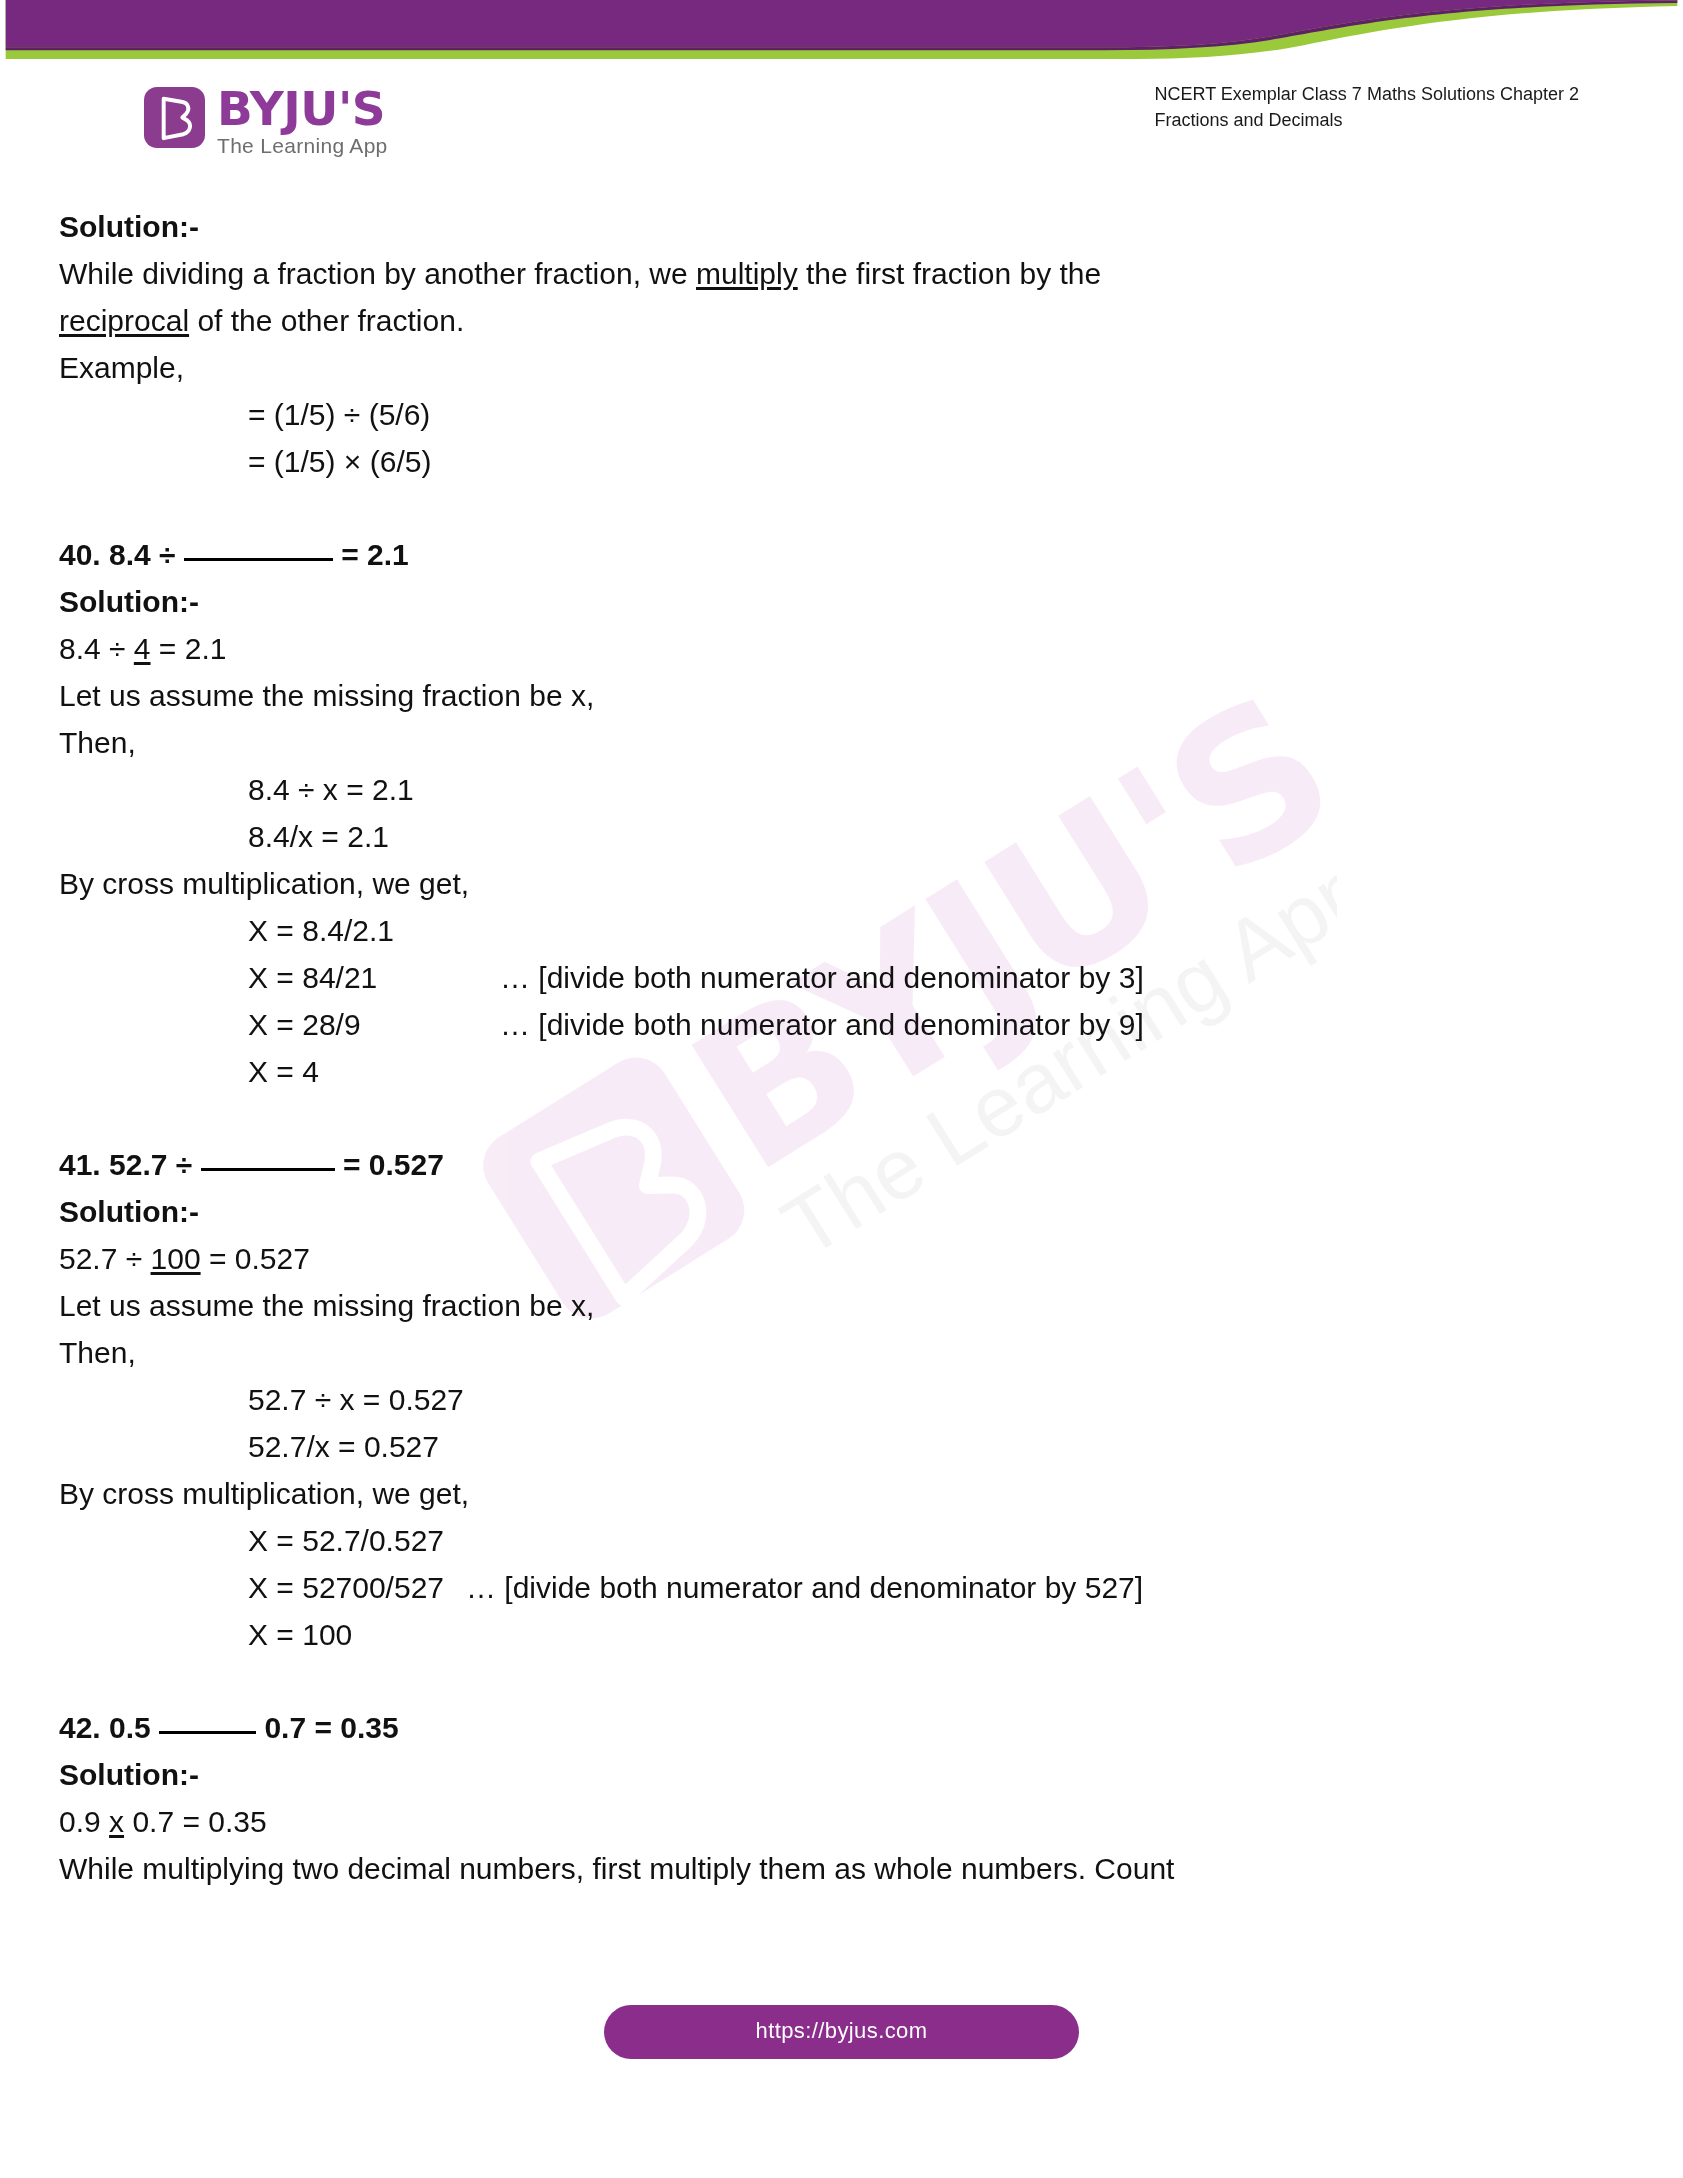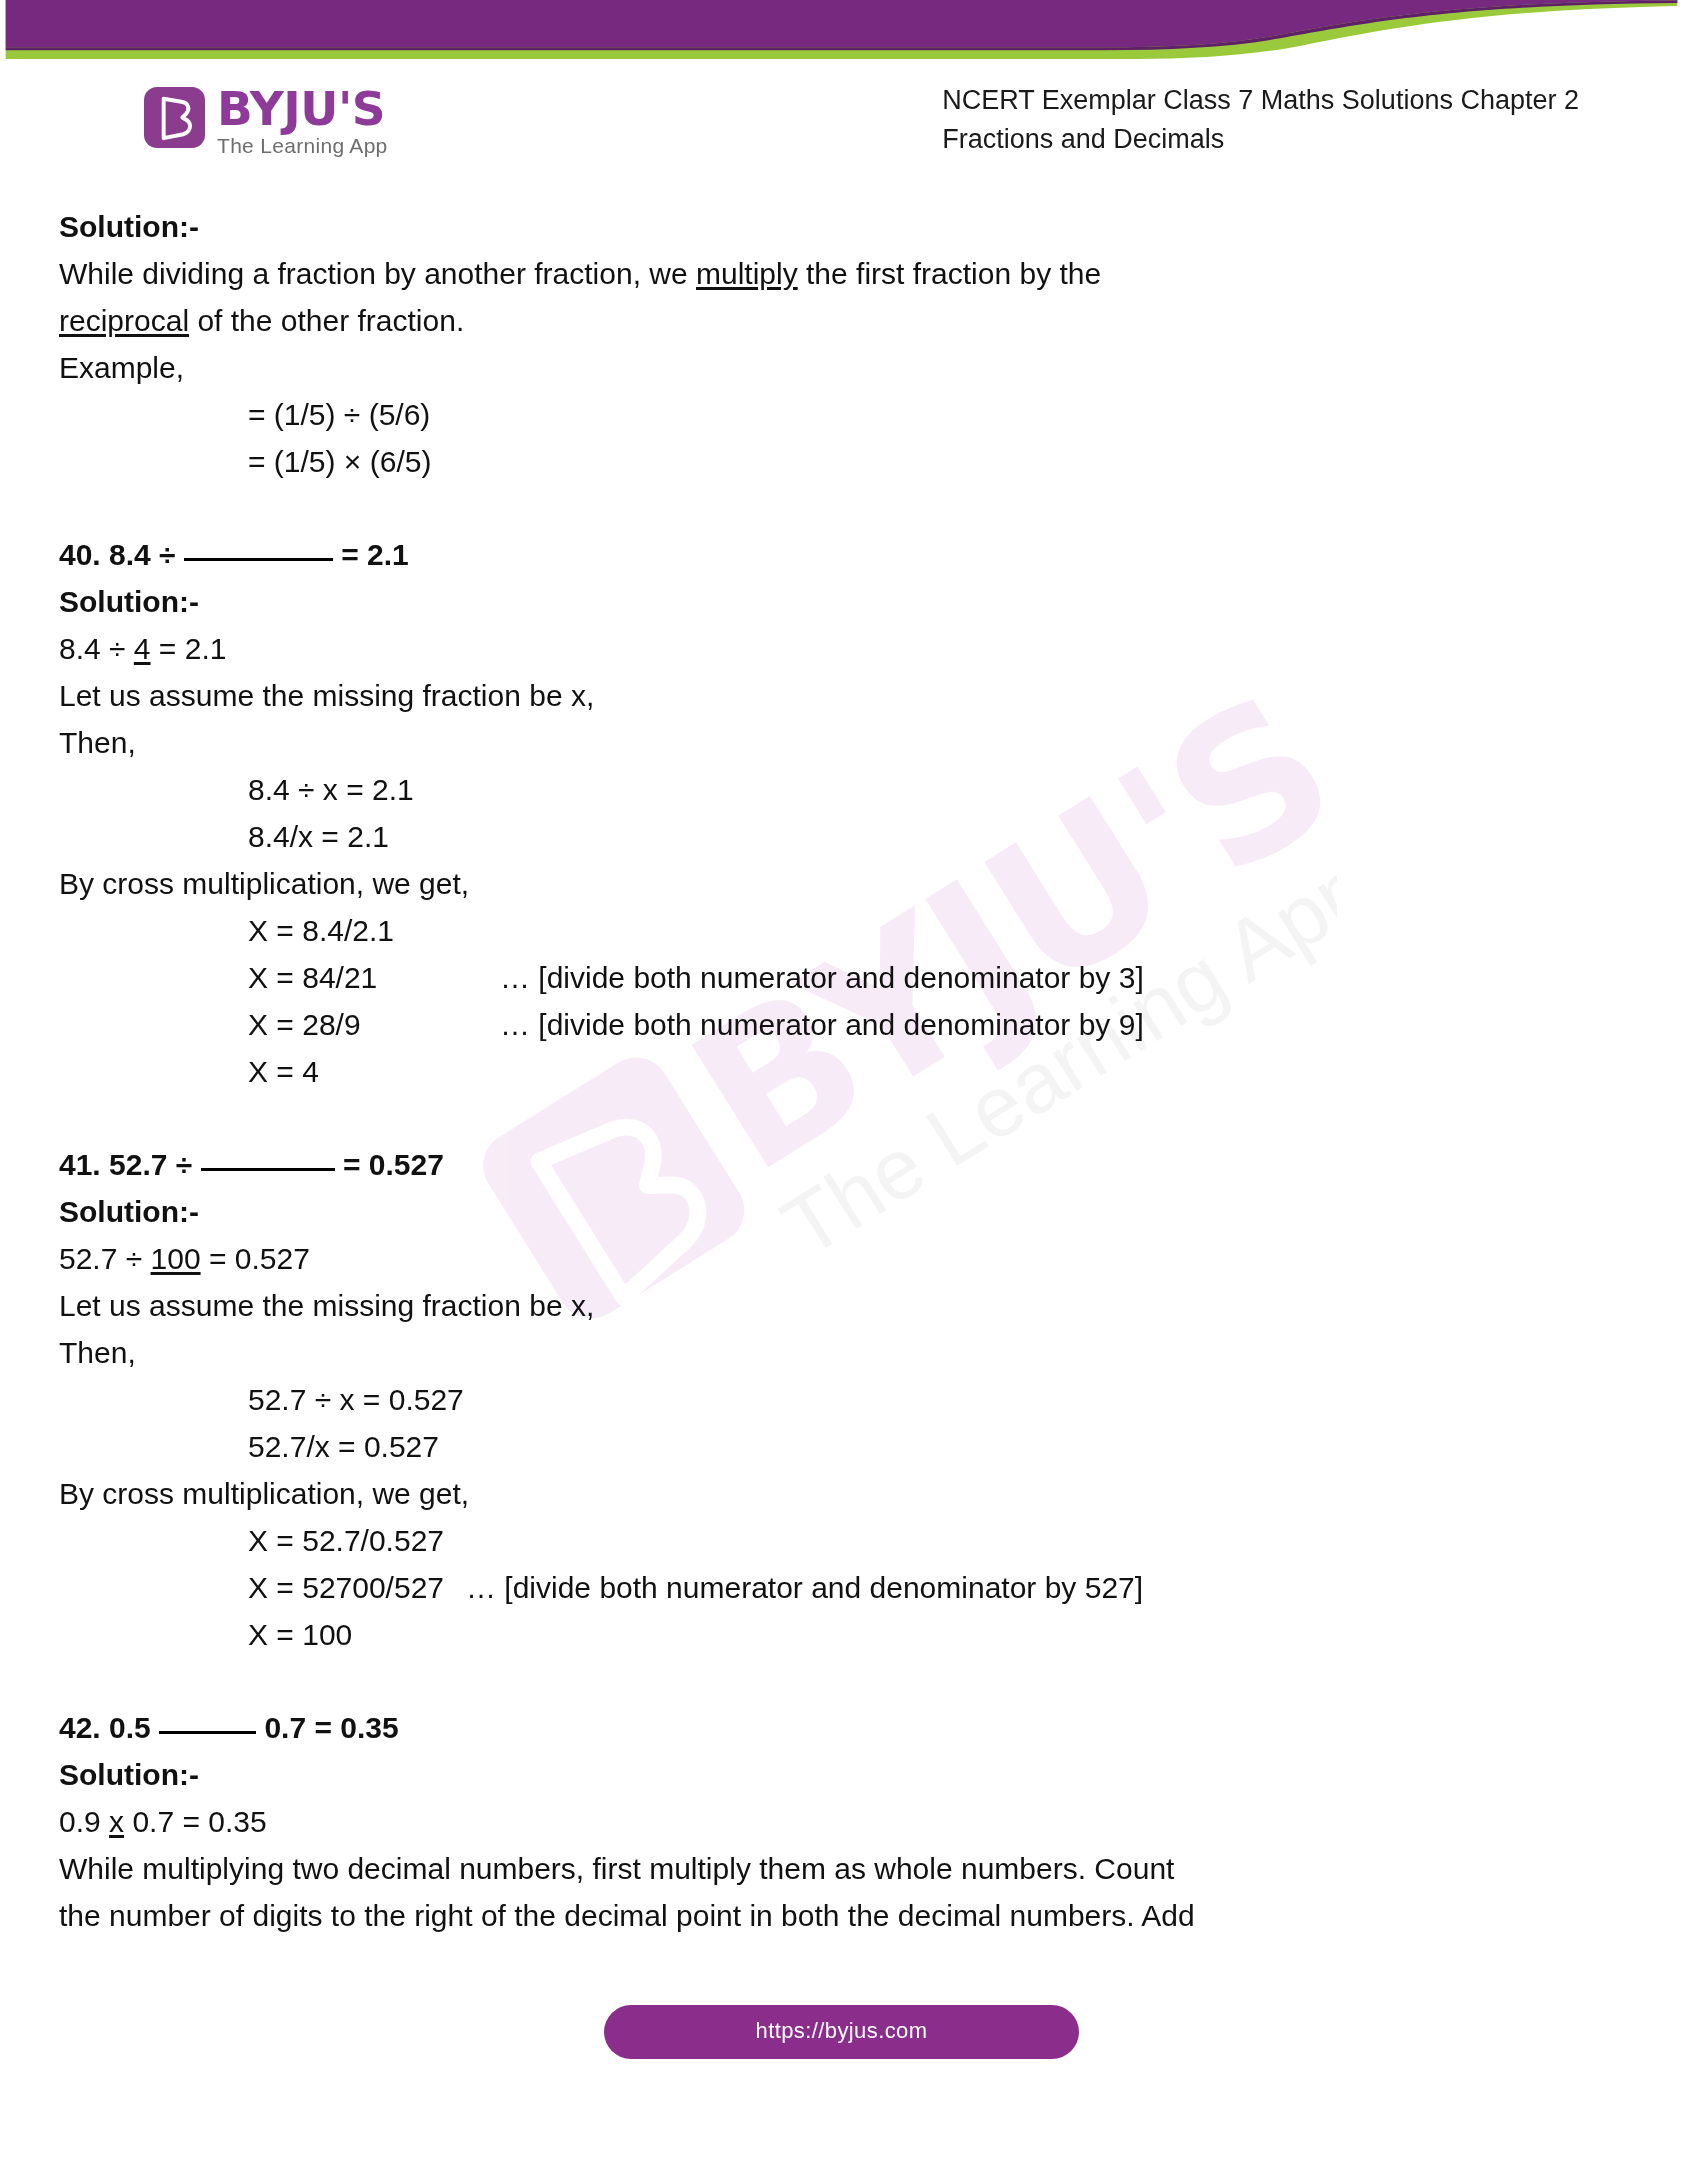--- a/index.html
+++ b/index.html
@@ -70,21 +70,21 @@
     letter-spacing: 0.3px;
     margin-top: 3px;
     line-height: 1;
   }
   .doc-title {
     position: absolute;
     right: 104px;
     top: 22px;
     text-align: left;
     font-family: "Liberation Sans", sans-serif;
-    font-size: 27px;
+    font-size: 18px;
     line-height: 1.45;
     color: #1a1a1a;
     white-space: nowrap;
   }
   .doc-title .line2 { display: block; }
 
   
   .watermark {
     position: absolute;
     left: 347px;
@@ -227,20 +227,19 @@
   <div class="ln ind">X = 52.7/0.527</div>
   <div class="ln ind"><span style="display:inline-block;width:218px">X = 52700/527</span><span class="note">… [divide both numerator and denominator by 527]</span></div>
   <div class="ln ind">X = 100</div>
 
   <div class="gap-md"></div>
 
   <div class="ln bold"><span>42. 0.5 </span><span class="blank w42"></span><span> 0.7 = 0.35</span></div>
   <div class="ln bold">Solution:-</div>
   <div class="ln"><span>0.9 </span><span class="u">x</span><span> 0.7 = 0.35</span></div>
   <div class="ln">While multiplying two decimal numbers, first multiply them as whole numbers. Count</div>
-  <div class="ln">the number of digits to the right of the decimal point in both the decimal numbers. Add</div>
 
 </div>
 
 <div class="footer">
   <div class="url-pill">https://byjus.com</div>
 </div>
 
 
 </body></html>

